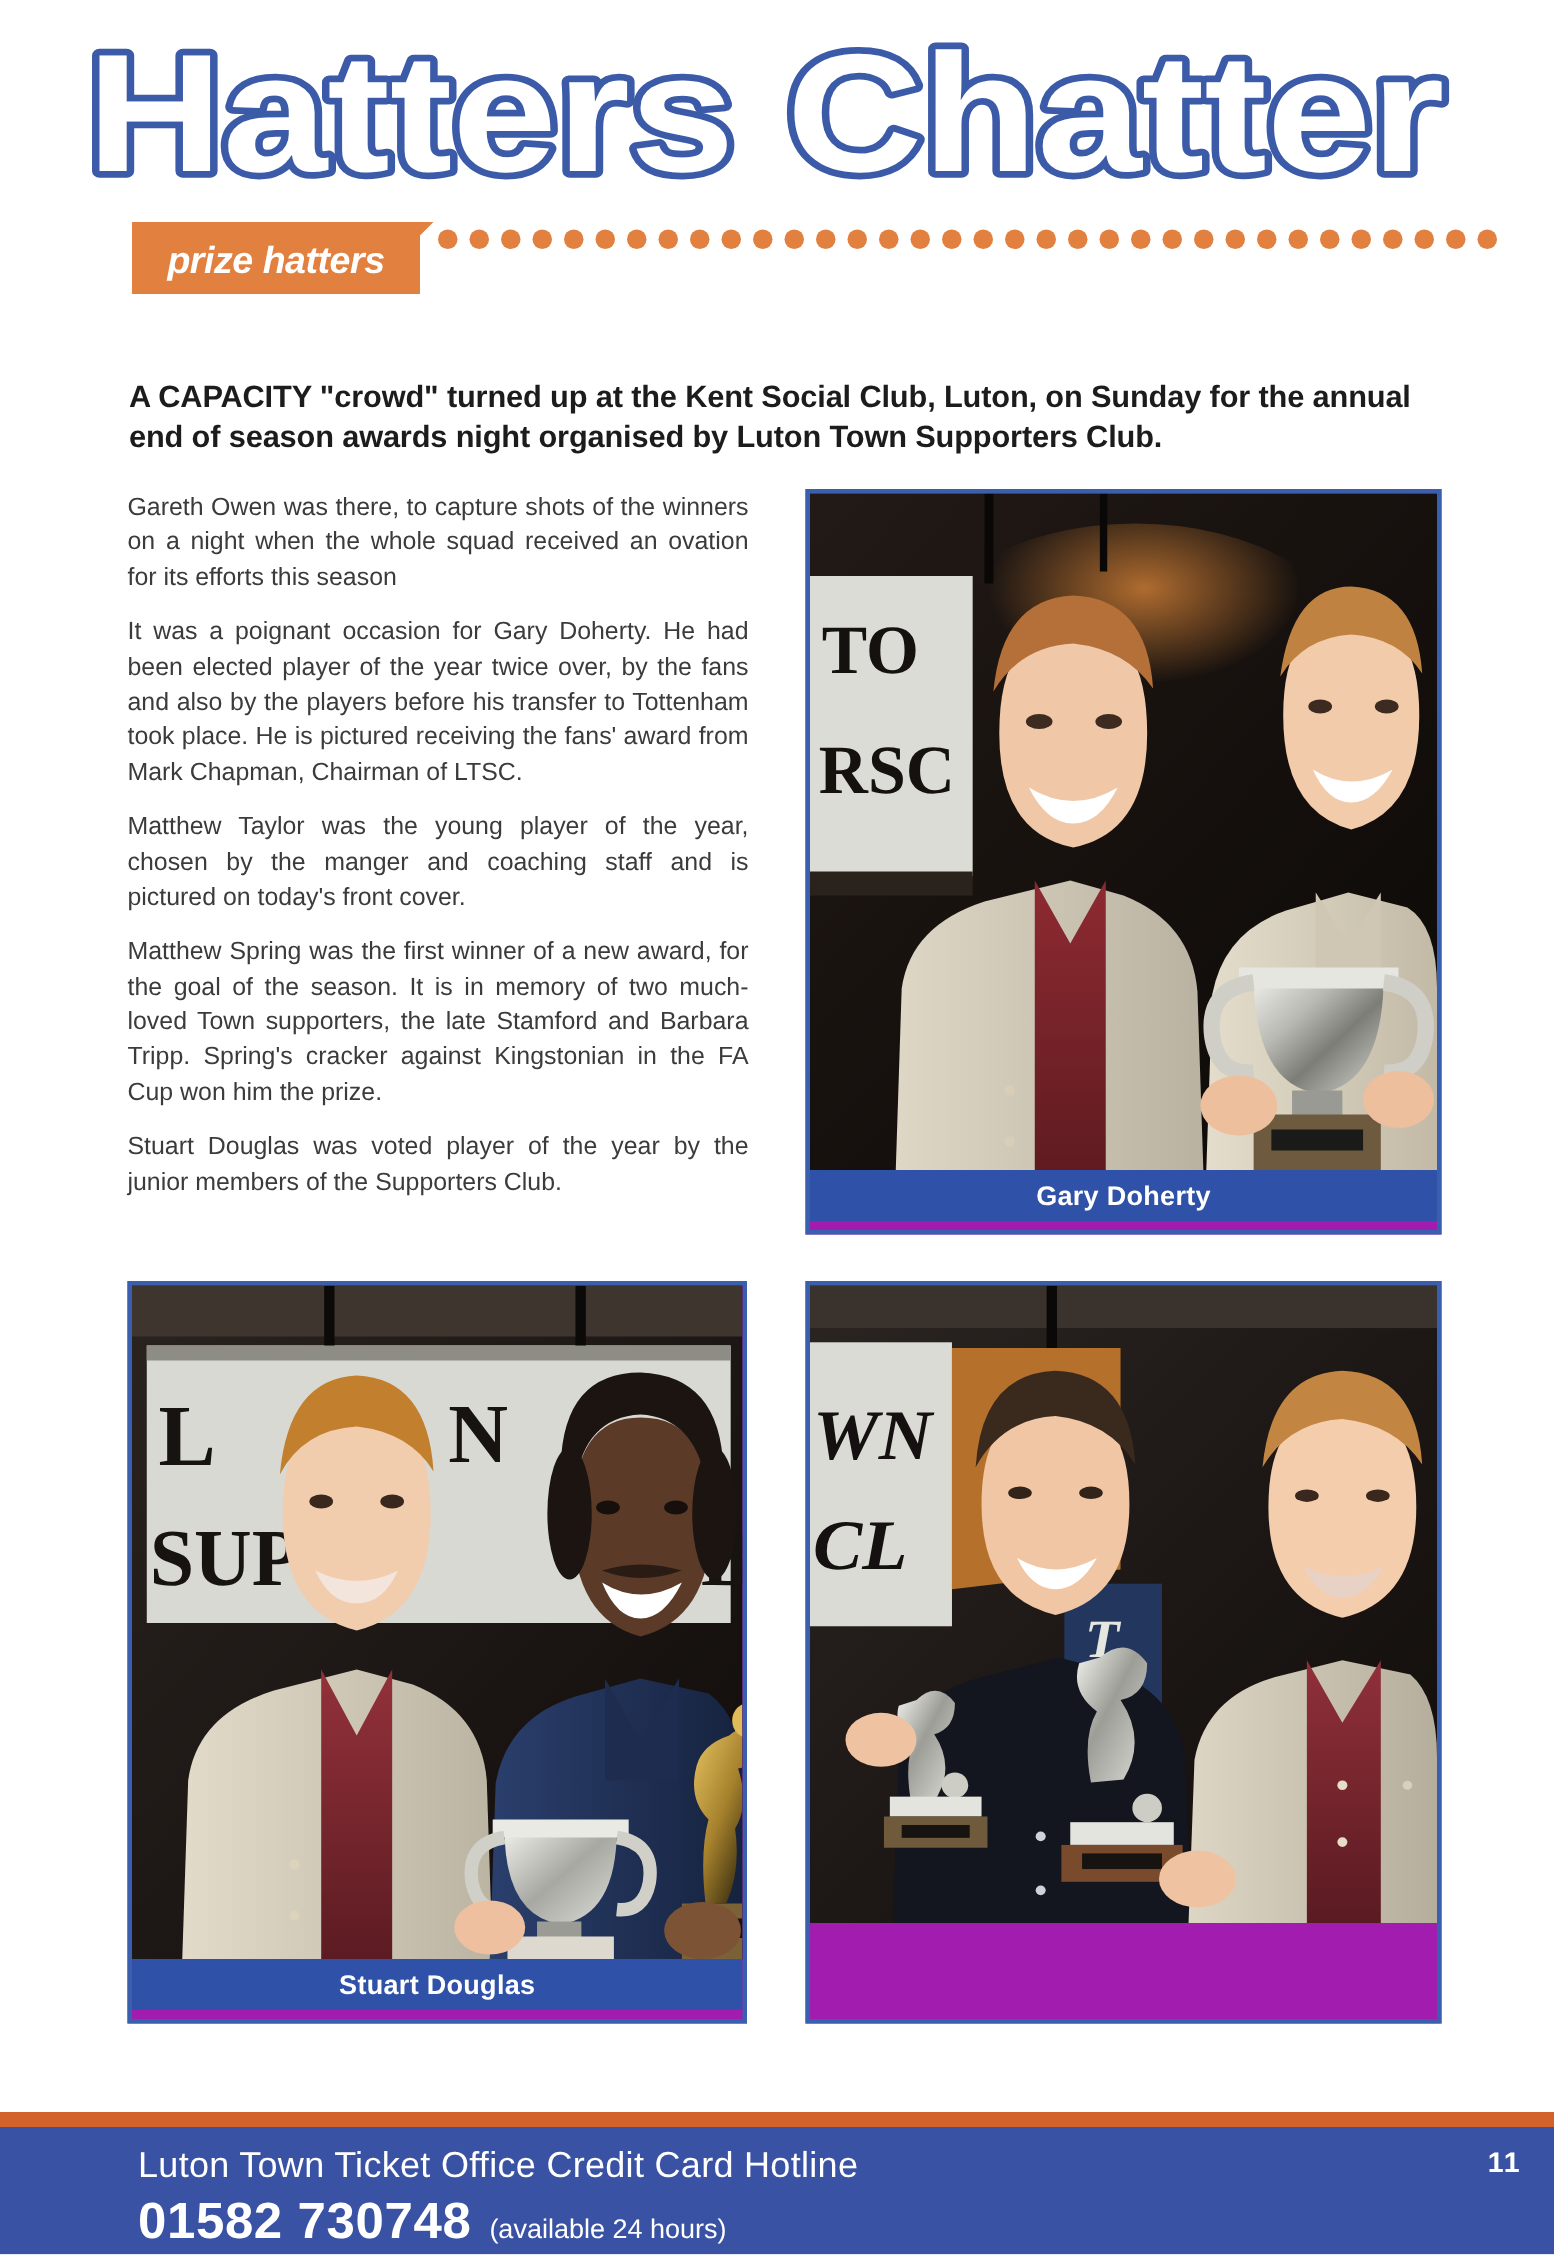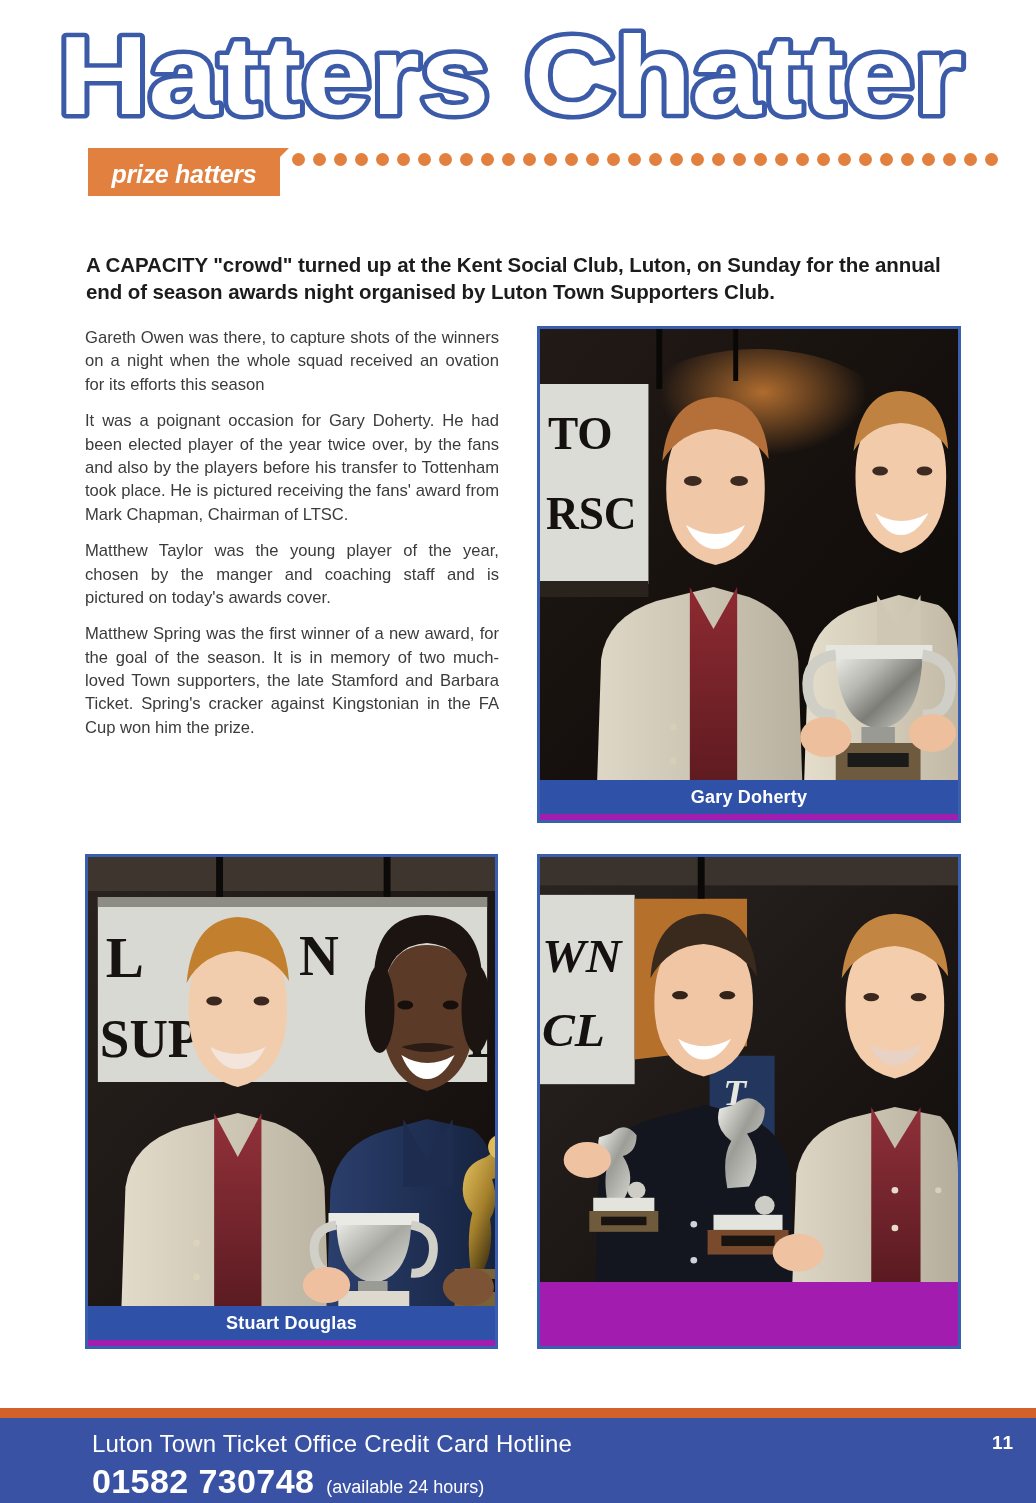--- a/index.html
+++ b/index.html
@@ -252,22 +252,23 @@
         <span class="dot" style="background: rgb(226, 129, 63);"></span>
         <span class="dot" style="background: rgb(226, 129, 63);"></span>
       </div>
   </div>
 
   <div id="standfirst">A CAPACITY "crowd" turned up at the Kent Social Club, Luton, on Sunday for the annual end of season awards night organised by Luton Town Supporters Club.</div>
 
   <div id="story-column">
     <p>Gareth Owen was there, to capture shots of the winners on a night when the whole squad received an ovation for its efforts this season</p>
     <p>It was a poignant occasion for Gary Doherty. He had been elected player of the year twice over, by the fans and also by the players before his transfer to Tottenham took place. He is pictured receiving the fans' award from Mark Chapman, Chairman of LTSC.</p>
-    <p>Matthew Taylor was the young player of the year, chosen by the manger and coaching staff and is pictured on today's awards cover.</p>
-    <p>Matthew Spring was the first winner of a new award, for the goal of the season. It is in memory of two much-loved Town supporters, the late Stamford and Barbara Ticket. Spring's cracker against Kingstonian in the FA Cup won him the prize.</p>
+    <p>Matthew Taylor was the young player of the year, chosen by the manger and coaching staff and is pictured on today's front cover.</p>
+    <p>Matthew Spring was the first winner of a new award, for the goal of the season. It is in memory of two much-loved Town supporters, the late Stamford and Barbara Tripp. Spring's cracker against Kingstonian in the FA Cup won him the prize.</p>
+    <p>Stuart Douglas was voted player of the year by the junior members of the Supporters Club.</p>
   </div>
 
   <div class="figure" id="figure-doherty">
     <div class="photo">
       <svg viewBox="0 0 424 451" preserveAspectRatio="none">
         <defs>
           <linearGradient id="dohBg" x1="0" y1="0" x2="1" y2="1">
             <stop offset="0%" stop-color="#221a16"></stop>
             <stop offset="55%" stop-color="#15100d"></stop>
             <stop offset="100%" stop-color="#0c0907"></stop>

